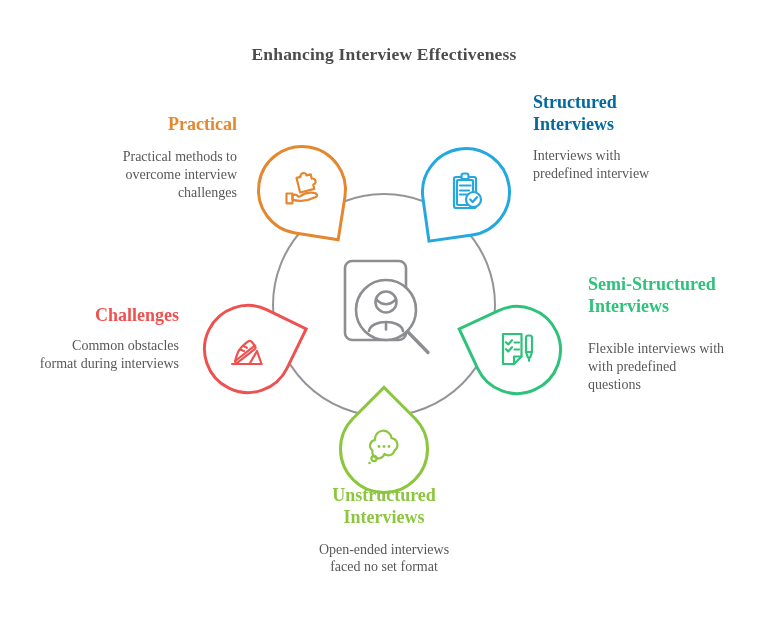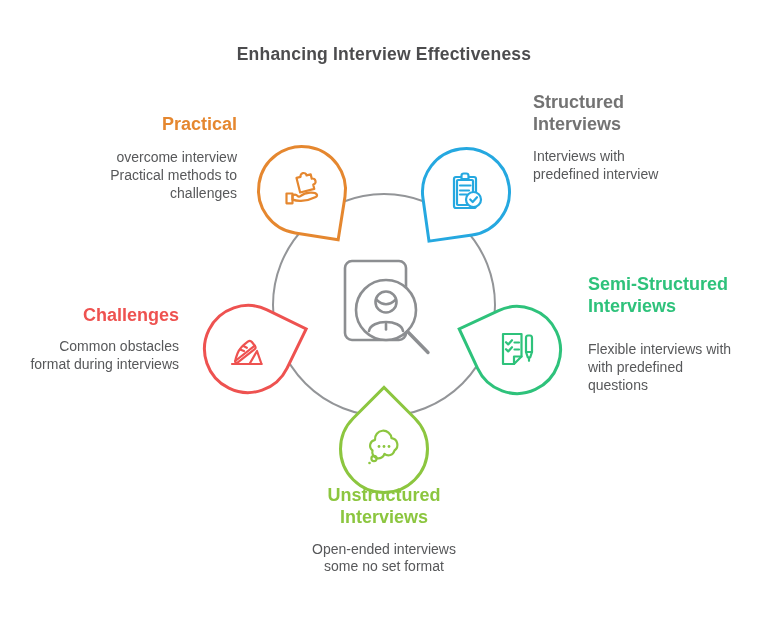--- a/index.html
+++ b/index.html
@@ -1,18 +1,18 @@
 <!DOCTYPE html>
 <html><head>
 <meta charset="utf-8">
 <style>
   html,body{margin:0;padding:0;background:#fff;}
   .canvas{
     position:relative;width:768px;height:622px;background:#ffffff;overflow:hidden;
-    font-family:Liberation Sans, sans-serif;
+    font-family:Liberation Serif, serif;
   }
   .title{
     position:absolute;left:0;top:44px;width:768px;text-align:center;
     font-size:17.5px;font-weight:bold;color:#4c4c4e;letter-spacing:.2px;
   }
   
   .ring{
     position:absolute;left:272px;top:193px;width:224px;height:224px;
     border:2px solid #939598;border-radius:50%;box-sizing:border-box;z-index:1;
   }
@@ -26,21 +26,21 @@
   .bubble.green {border:3px solid #2ec27b;border-radius:0 50% 50% 50%;transform:rotate(-25deg);}
   .bubble.lime  {border:3px solid #8cc63f;border-radius:0 50% 50% 50%;transform:rotate(45deg);}
   .bubble.red   {border:3px solid #ee5250;border-radius:50% 0 50% 50%;transform:rotate(26deg);}
   .node-icon{position:absolute;z-index:4;}
   .center-icon{position:absolute;left:340px;top:255px;z-index:2;}
   
   .node-heading{
     position:absolute;font-size:18px;font-weight:bold;line-height:22px;z-index:5;
   }
   .node-heading .line{display:block;}
-  .h-orange{color:#e5872f;} .h-blue{color:#737373;} .h-green{color:#2ec27b;}
+  .h-orange{color:#e5872f;} .h-blue{color:#0369a1;} .h-green{color:#2ec27b;}
   .h-lime{color:#8cc63f;} .h-red{color:#ee5250;}
   
   .node-body{
     position:absolute;font-size:14px;line-height:18px;color:#57585a;z-index:5;
   }
   .node-body .line{display:block;}
   .ta-right{text-align:right;}
   .ta-center{text-align:center;}
   svg{display:block;}
 </style>
@@ -68,22 +68,22 @@
     <g transform="rotate(-14 27 17)">
       <path d="M20 10 H24.2 A3.1 3.1 0 0 1 30.4 10 H34.6 V14.4 A3.1 3.1 0 0 1 34.6 20.6 V25 H20 Z"></path>
     </g>
     <rect x="8.5" y="27.5" width="6" height="9.8"></rect>
     <path d="M14.5 29.6 C16 28.2 18.2 28.2 19.2 29.6 C20 30.7 21.4 30.9 22.4 30.1 C24.5 28.4 28.5 26.8 32 26.6 C35.5 26.4 38 27.2 38.8 28.4 C39.4 29.3 39 30.3 37.8 30.9 C34 32.8 28 34.6 23 34.8 C19.8 34.9 16.6 34.4 14.5 33.6 Z"></path>
   </svg>
   <div class="node-heading h-orange ta-right" style="right:531px;top:113px;">
     <span class="line">Practical</span>
   </div>
   <div class="node-body ta-right" style="right:531px;top:148px;">
+    <span class="line">Practical methods to</span>
     <span class="line">overcome interview</span>
-    <span class="line">Practical methods to</span>
     <span class="line">challenges</span>
   </div>
 
   <div class="bubble blue" style="left:421px;top:147px;"></div>
   <svg class="node-icon" style="left:442px;top:168px;" width="48" height="48" viewBox="0 0 48 48" fill="none" stroke="#25a8e0" stroke-width="2.2" stroke-linecap="round" stroke-linejoin="round">
     <rect x="12" y="9" width="22" height="31" rx="2"></rect>
     <rect x="15" y="12" width="16" height="25" rx="1"></rect>
     <path d="M19.5 11 V7.8 Q19.5 5.5 21.8 5.5 H24.2 Q26.5 5.5 26.5 7.8 V11 Z" fill="#ffffff"></path>
     <path d="M18 17.5 H28.5"></path>
     <path d="M18 22.5 H27"></path>
@@ -130,21 +130,21 @@
     <circle cx="29" cy="21.5" r="1.4" fill="#8cc63f" stroke="none"></circle>
     <circle cx="14" cy="33.5" r="2.6"></circle>
     <circle cx="9.5" cy="38" r="1.3" fill="#8cc63f" stroke="none"></circle>
   </svg>
   <div class="node-heading h-lime ta-center" style="left:234px;top:484px;width:300px;">
     <span class="line">Unstructured</span>
     <span class="line">Interviews</span>
   </div>
   <div class="node-body ta-center" style="left:234px;top:541px;width:300px;line-height:17px;">
     <span class="line">Open-ended interviews</span>
-    <span class="line">some no set format</span>
+    <span class="line">faced no set format</span>
   </div>
 
   <div class="bubble red" style="left:203px;top:304px;"></div>
   <svg class="node-icon" style="left:224px;top:325px;" width="48" height="48" viewBox="0 0 48 48" fill="none" stroke="#ee5250" stroke-width="2.2" stroke-linecap="round" stroke-linejoin="round">
     <path d="M8 39 H37.5"></path>
     <path d="M25.5 39 L37.5 39 L33 26 Z"></path>
     <g transform="translate(0,9) rotate(-38 21 20)">
       <path d="M33.8 19.2 V14.8 C33.8 13 32.6 12 30.8 12 L26.5 12 C21.5 12 16 14 11.5 17.5 L9.2 19.3 C7.8 20.4 8.4 22.2 10.2 22.2 L31.6 22.2 C32.9 22.2 33.8 21.2 33.8 19.2 Z"></path>
       <path d="M9 19.5 H33.8"></path>
       <path d="M20 13.4 L22 17"></path>

